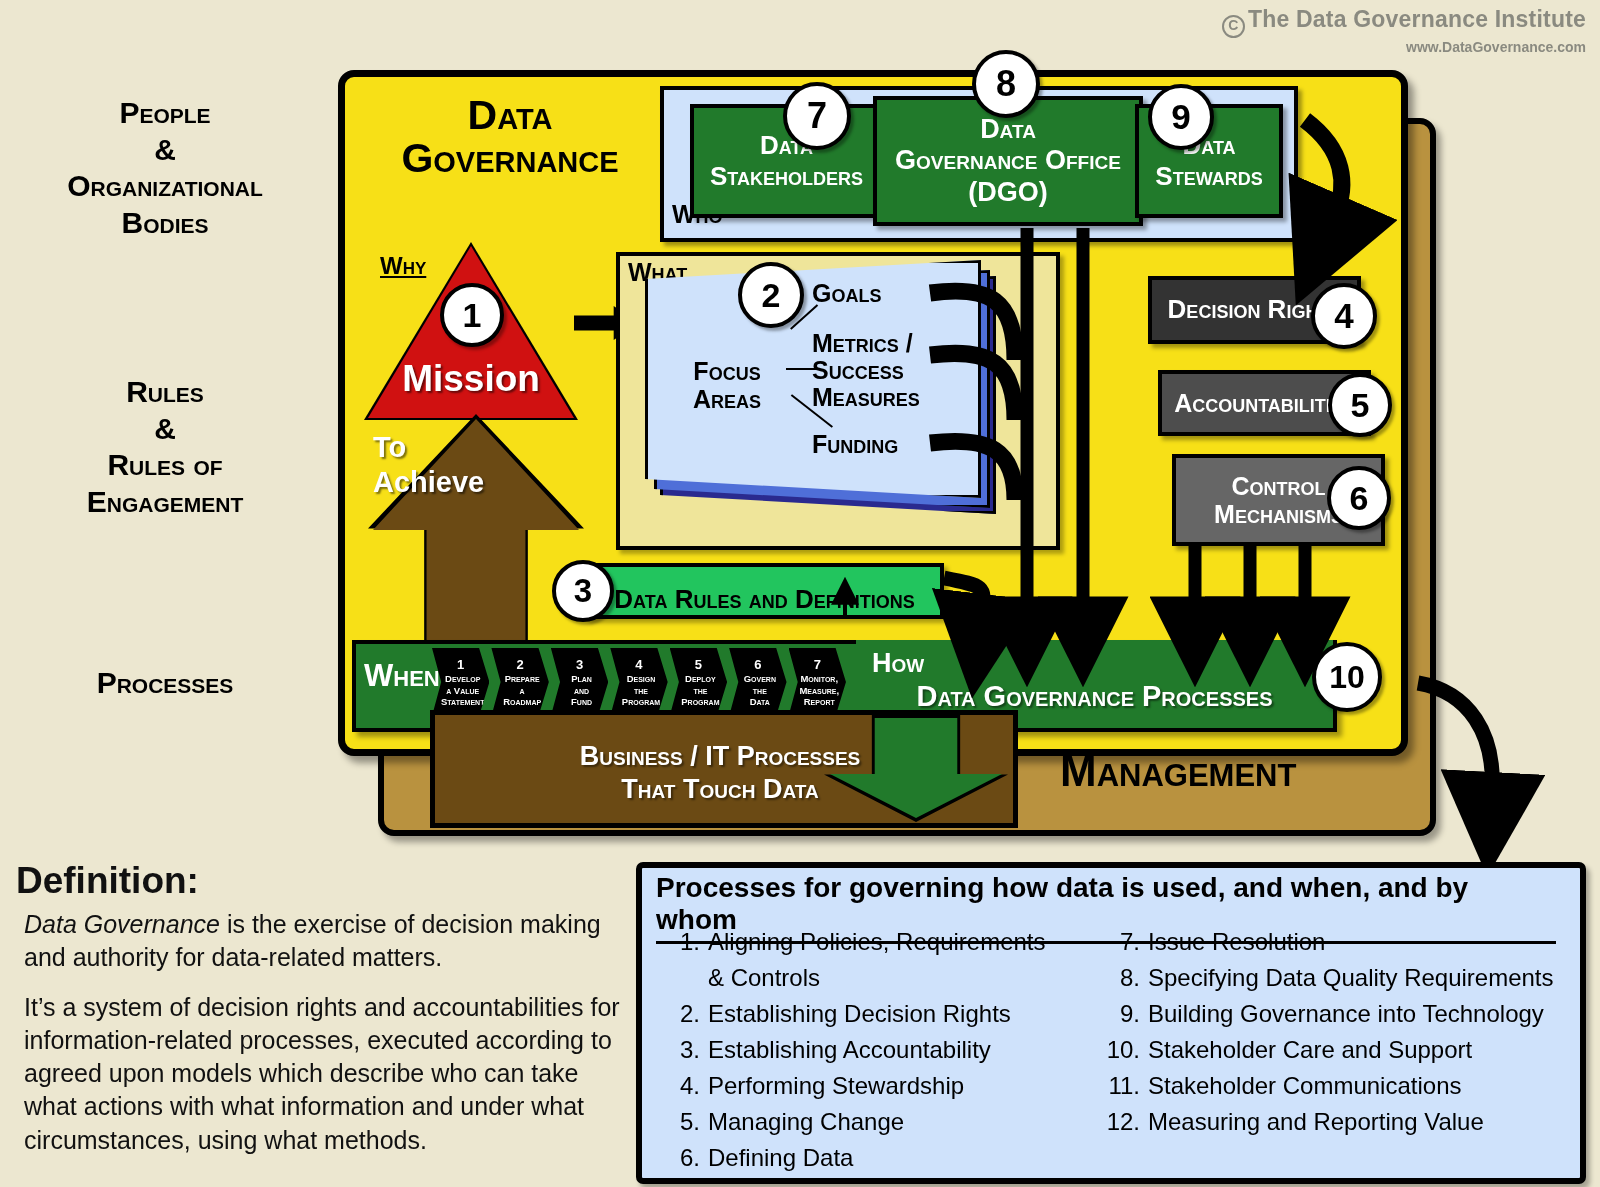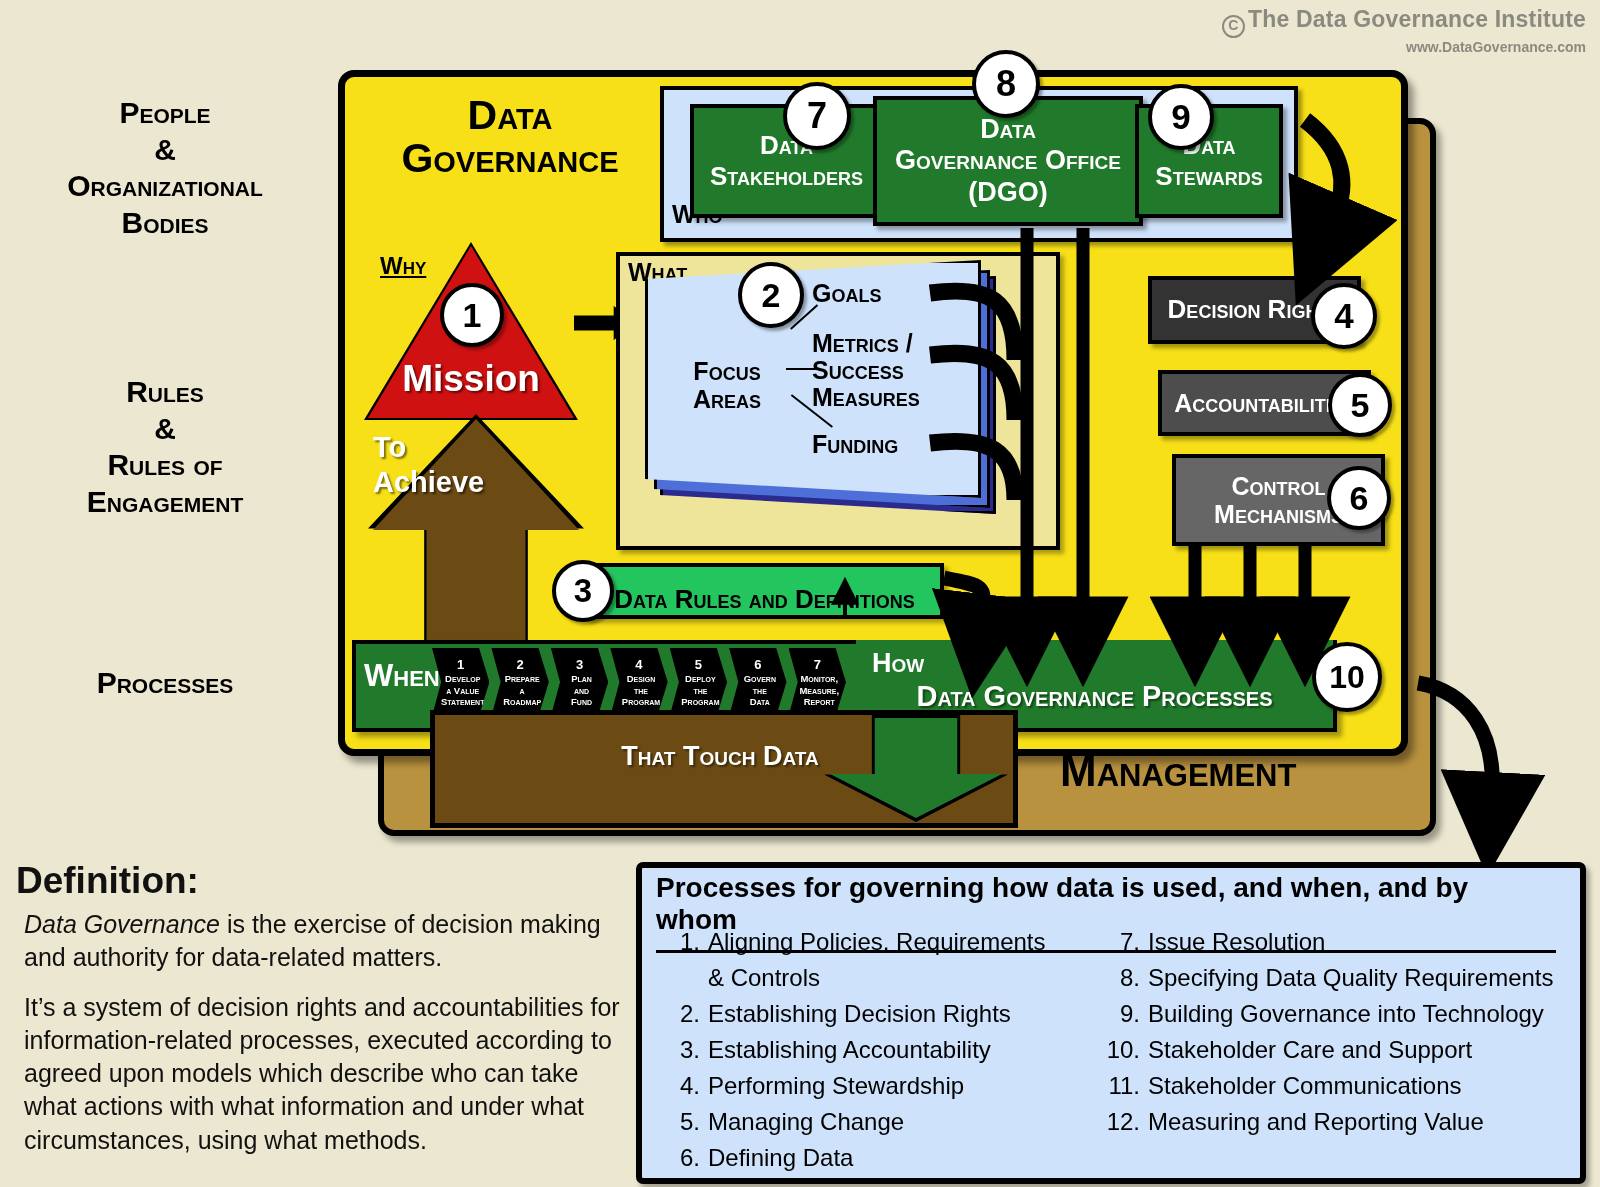--- a/index.html
+++ b/index.html
@@ -123,21 +123,21 @@
      font-weight:bold;color:#000;box-shadow:3px 3px 3px rgba(0,0,0,.35);}
   
   #def-title{left:16px;top:860px;font-size:37px;font-weight:bold;color:#111;}
   #def-body{left:24px;top:908px;width:610px;font-size:25px;line-height:1.33;color:#111;}
   #def-body p{margin:0 0 16px 0;}
   #def-body i{font-style:italic;}
   
   #proc-box{left:636px;top:862px;width:938px;height:310px;background:#cfe2fb;
      border:6px solid #000;border-radius:7px;box-shadow:4px 5px 5px rgba(0,0,0,.3);}
   #proc-head{left:656px;top:872px;width:900px;font-size:28px;font-weight:bold;color:#000;
-     border-bottom:3px solid #000;padding-bottom:14px;}
+     border-bottom:3px solid #000;padding-bottom:5px;}
   .proc-col{position:absolute;font-size:24px;line-height:1.5;color:#000;}
   #proc-col1{left:660px;top:924px;width:420px;}
   #proc-col2{left:1100px;top:924px;width:470px;}
   .pi{display:flex;}
   .pi .num{width:40px;text-align:right;margin-right:8px;flex:0 0 40px;}
   .pi .txt{flex:1;}
   .sub{margin-left:48px;}
   
   #svg-layer{left:0;top:0;width:1600px;height:1187px;pointer-events:none;}
 </style>
@@ -272,20 +272,21 @@
       <div class="l">Monitor,</div>
       <div class="l">Measure,</div>
       <div class="l">Report</div>
     </div>
   </div>
 <div class="abs" id="how-label">How</div>
 <div class="abs" id="dgp-text">Data Governance Processes</div>
 
 <div class="abs" id="blob"></div>
 <div class="abs" id="blob-text">
+  <div>Business / IT Processes</div>
   <div>That Touch Data</div>
 </div>
 <div class="abs" id="green-arrow-b"></div>
 <div class="abs" id="green-arrow"></div>
 <div class="abs" id="mgmt">Management</div>
 
 <svg class="abs" id="svg-layer" viewBox="0 0 1600 1187">
   <defs>
     <marker id="ah" markerWidth="7" markerHeight="7" refX="1.2" refY="3.5" orient="auto">
       <path d="M0,0 L7,3.5 L0,7 z" fill="#000"></path>

